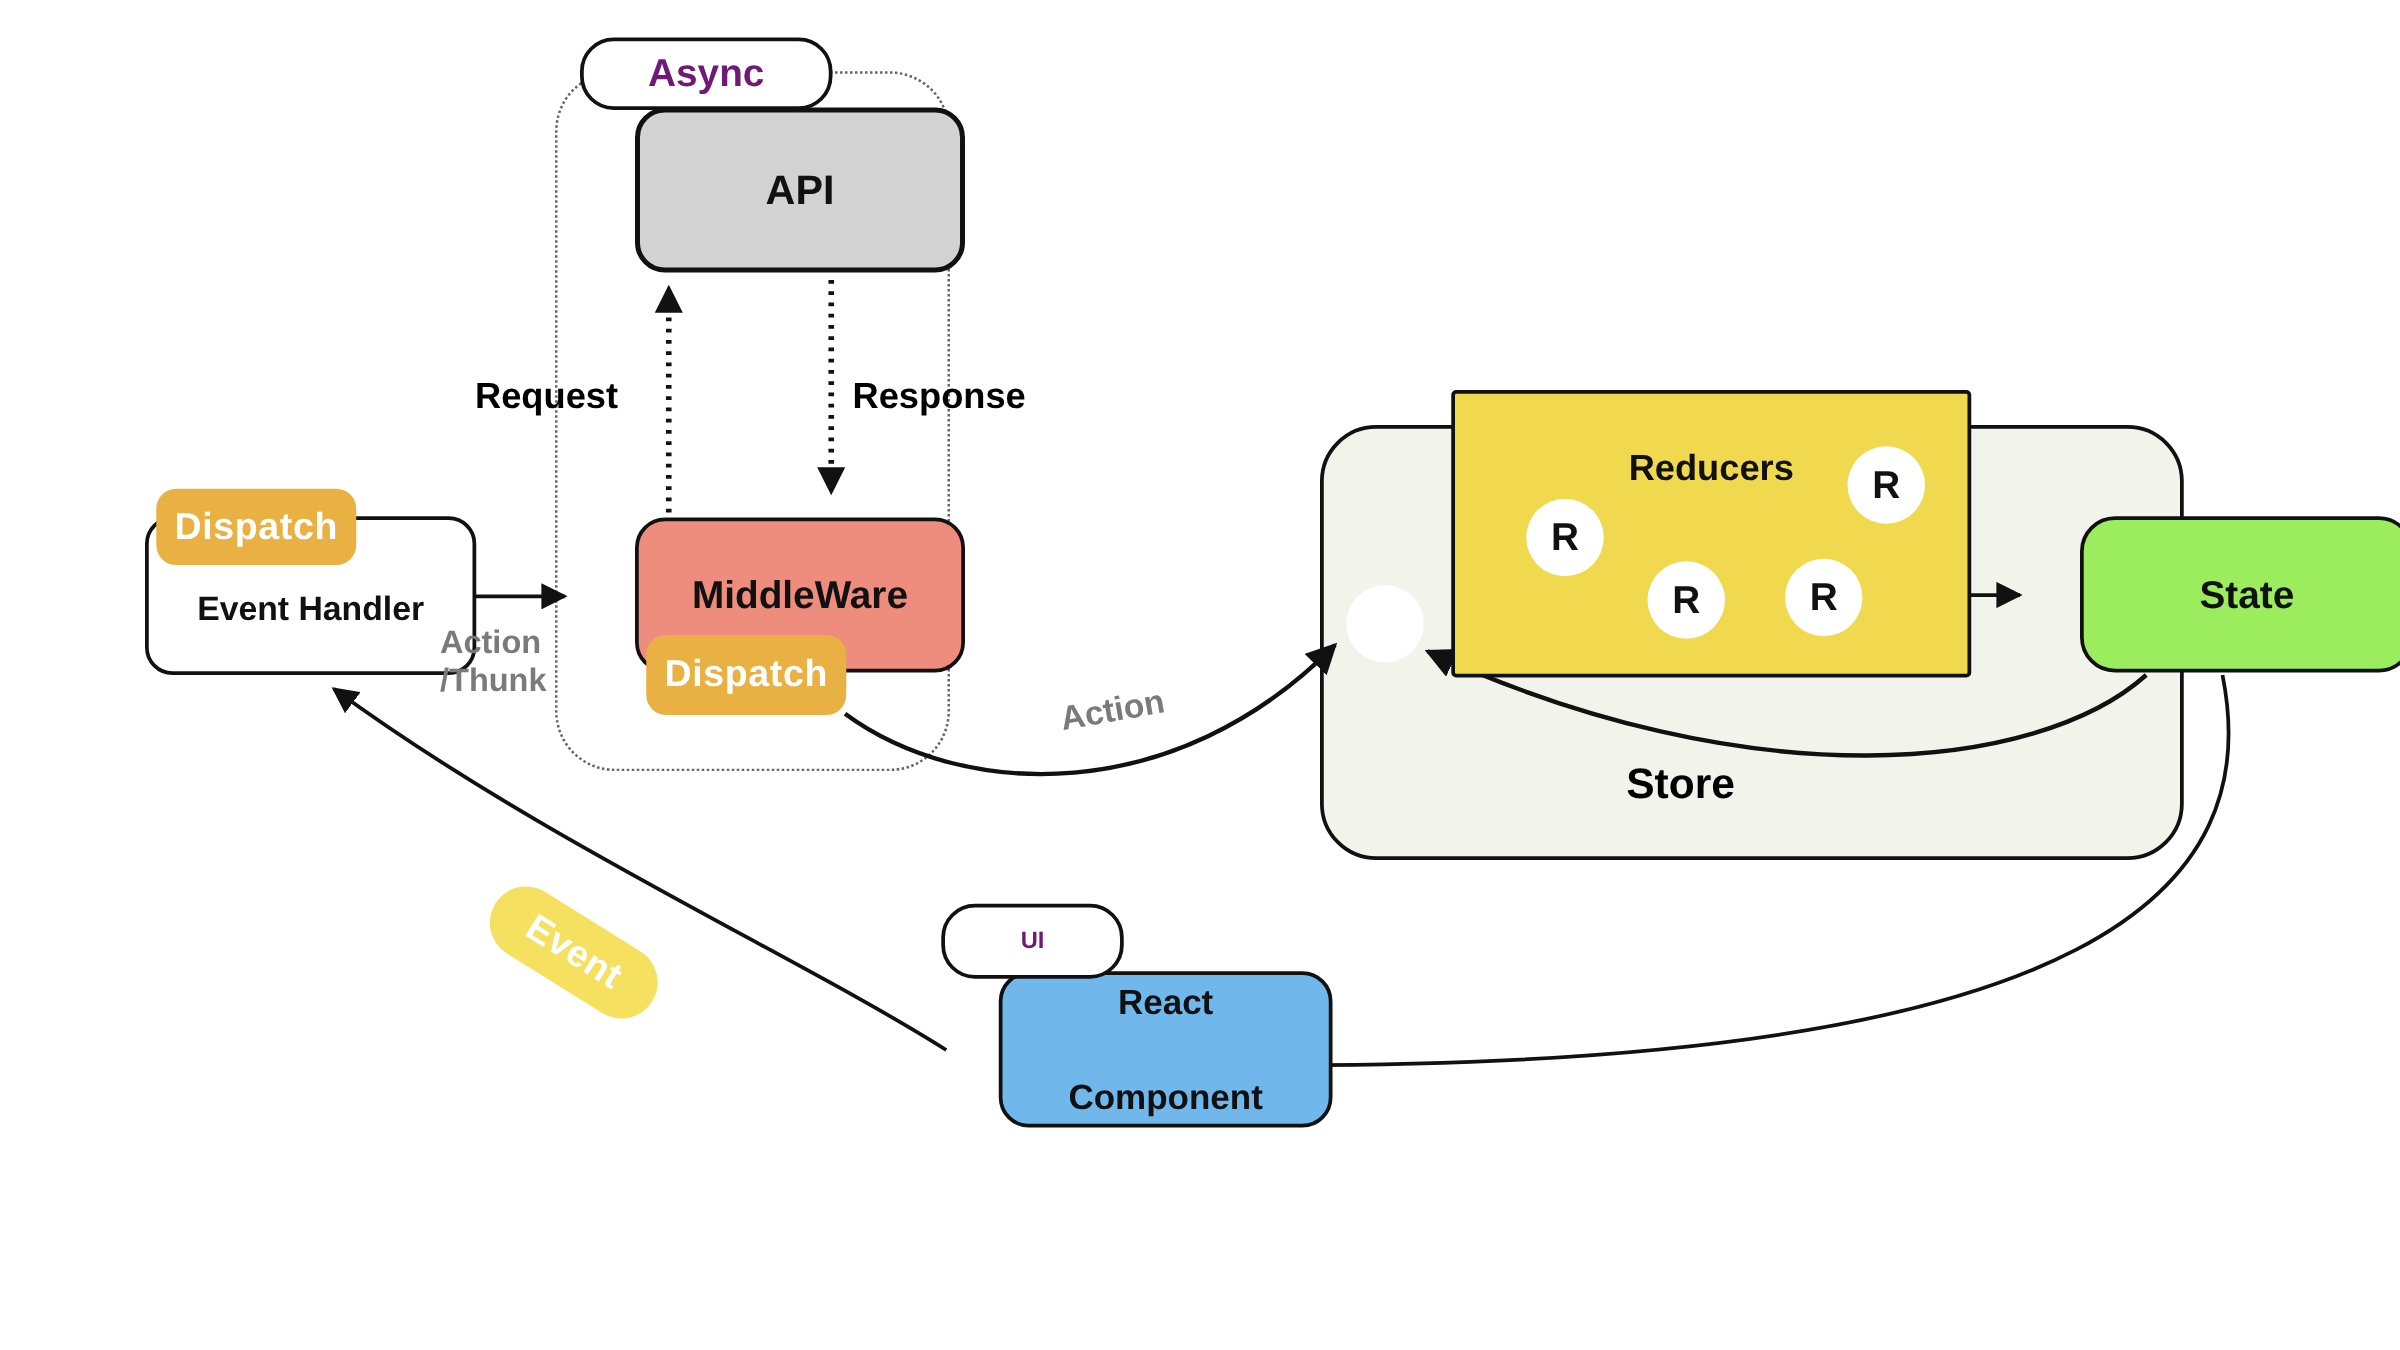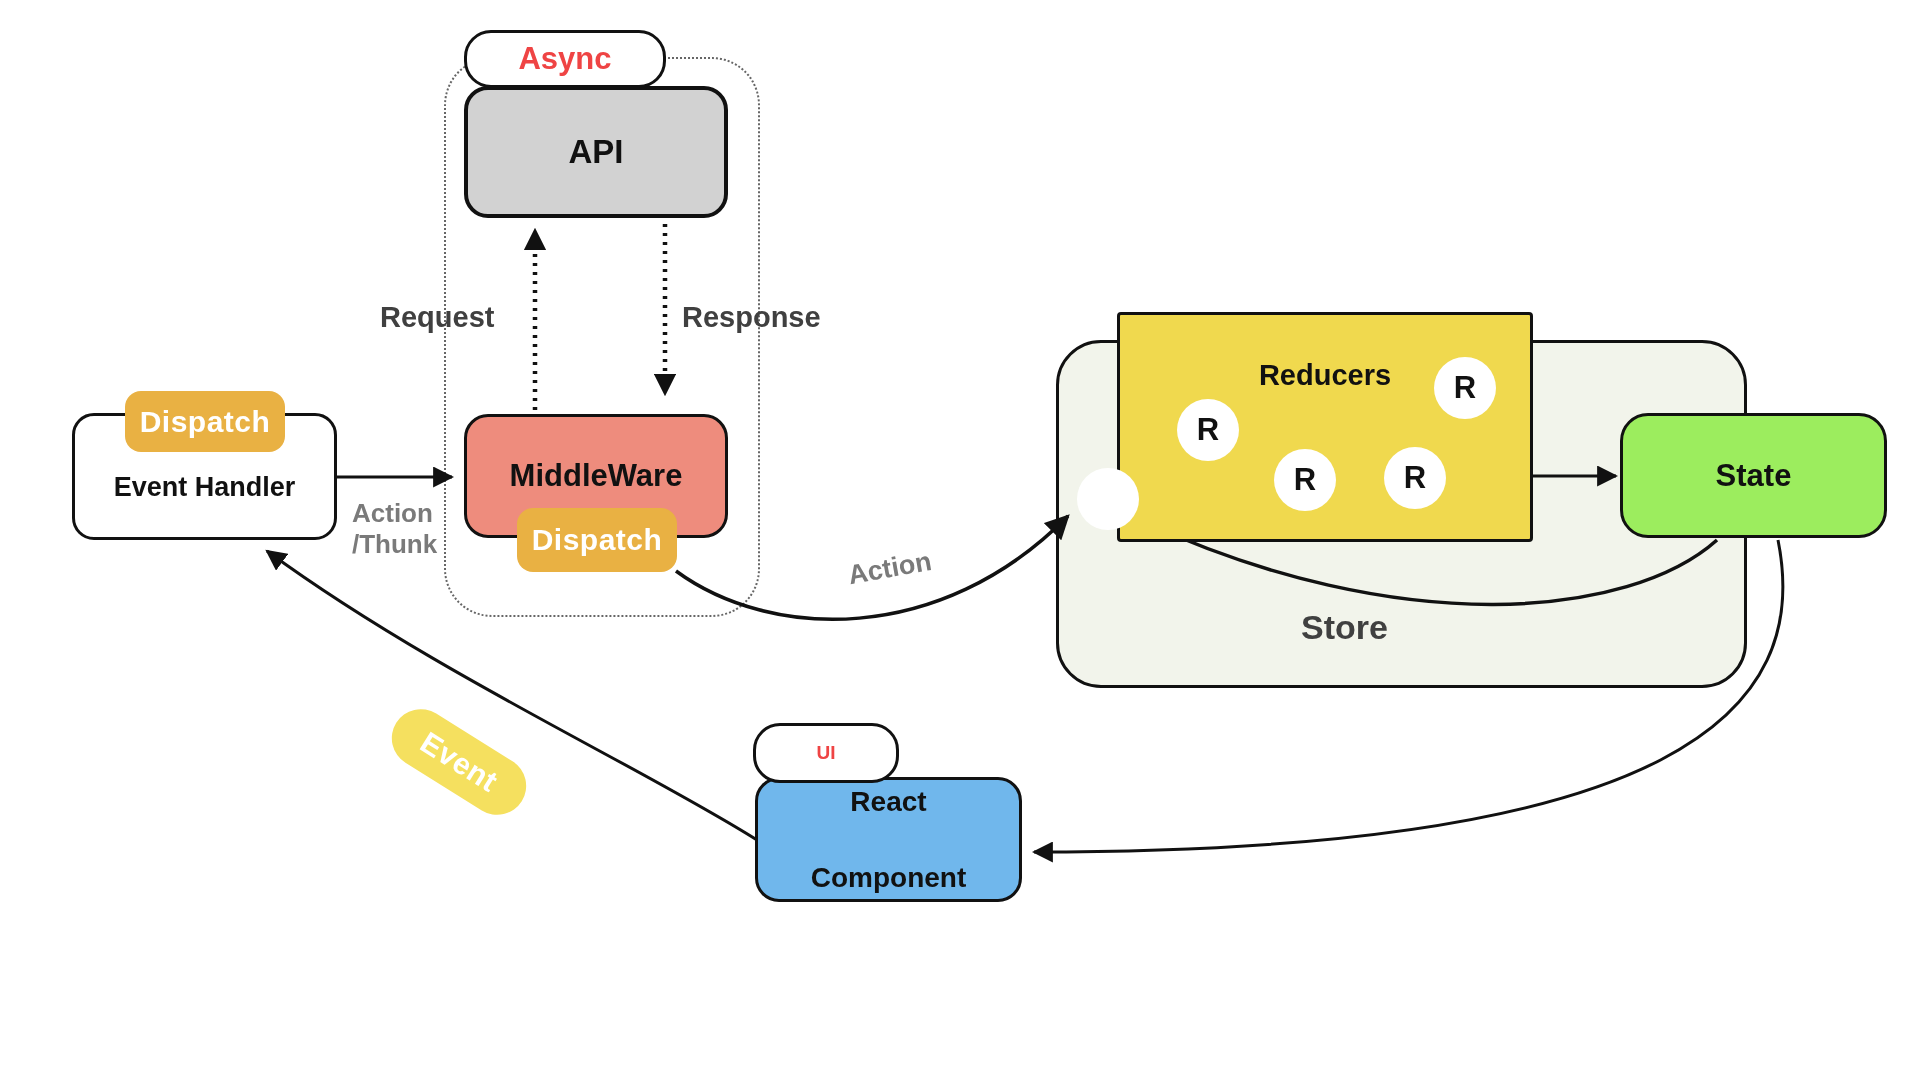--- a/index.html
+++ b/index.html
@@ -8,32 +8,33 @@
     font-family:"Liberation Sans","DejaVu Sans",sans-serif;
     -webkit-font-smoothing:antialiased;
   }
   .abs{position:absolute;}
   
   .node{
     position:absolute;display:flex;align-items:center;justify-content:center;
     border:3.5px solid #111;border-radius:24px;
     font-weight:bold;color:#111;text-align:center;box-sizing:border-box;
     z-index:3;
+    margin-left:44px;
   }
   .badge{
     position:absolute;display:flex;align-items:center;justify-content:center;
     background:var(--orange,#E9B143);color:#fff;font-weight:bold;
     border-radius:16px;z-index:5;font-size:30px;letter-spacing:.5px;
   }
   .pill{
     position:absolute;display:flex;align-items:center;justify-content:center;
     background:#fff;border:3px solid #111;border-radius:27px;
-    font-weight:bold;color:#ef4444;z-index:5;
+    font-weight:bold;color:#701a75;z-index:5;
   }
-  .label{position:absolute;font-weight:bold;color:#404040;z-index:6;}
+  .label{position:absolute;font-weight:bold;color:#000000;z-index:6;}
   .label.gray{color:var(--graytext,#7a7a7a);}
   .rcircle{
     position:absolute;width:62px;height:62px;border-radius:50%;background:#fff;
     display:flex;align-items:center;justify-content:center;
     font-weight:bold;font-size:31px;color:#111;z-index:4;
   }
   #async-container{
     position:absolute;left:444px;top:57px;width:316px;height:560px;
     border:2px dotted #666;border-radius:48px;z-index:1;box-sizing:border-box;
   }

